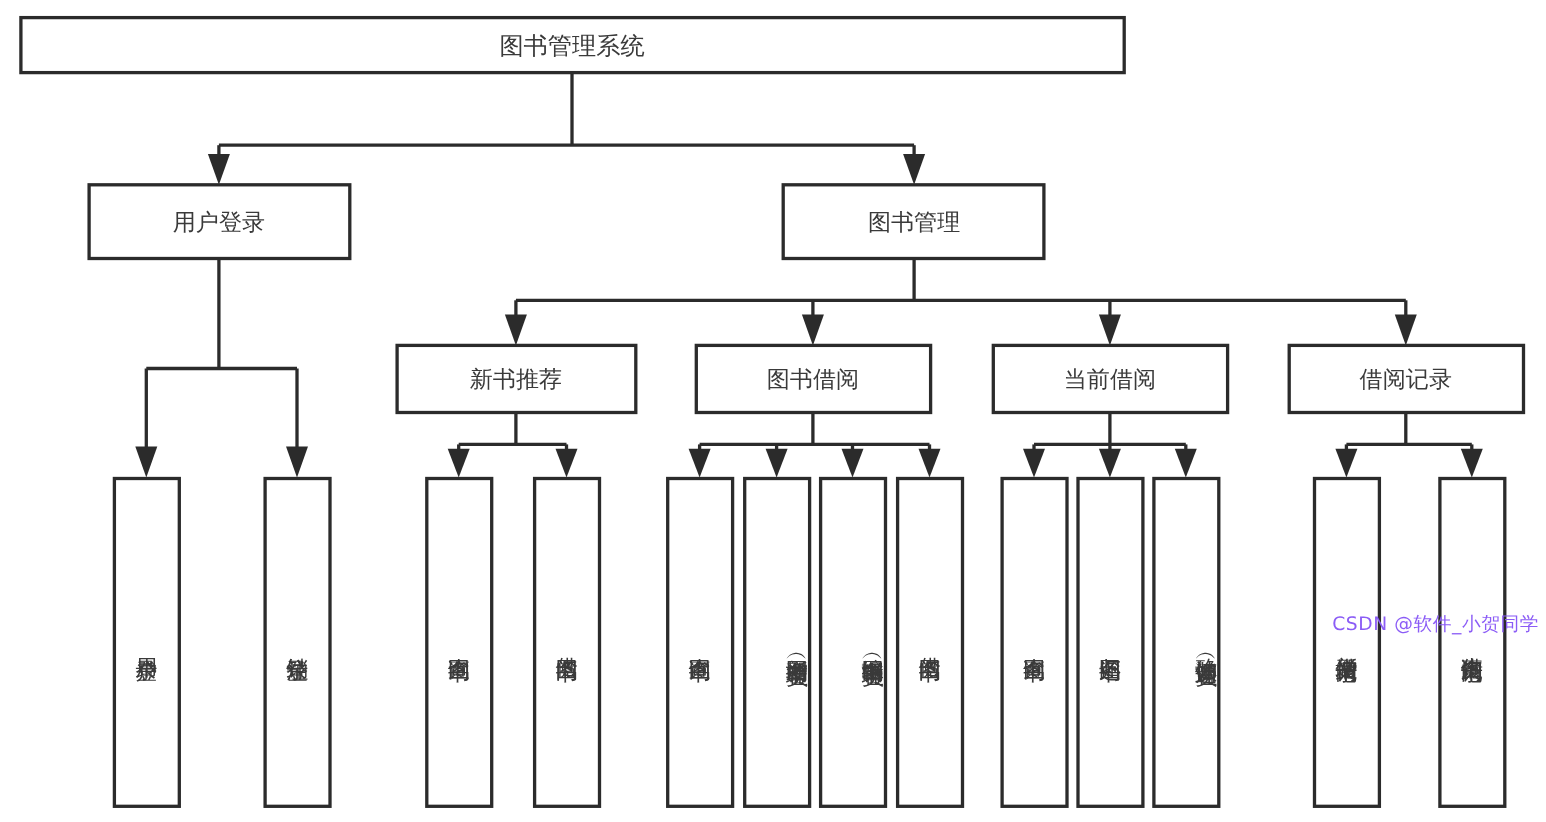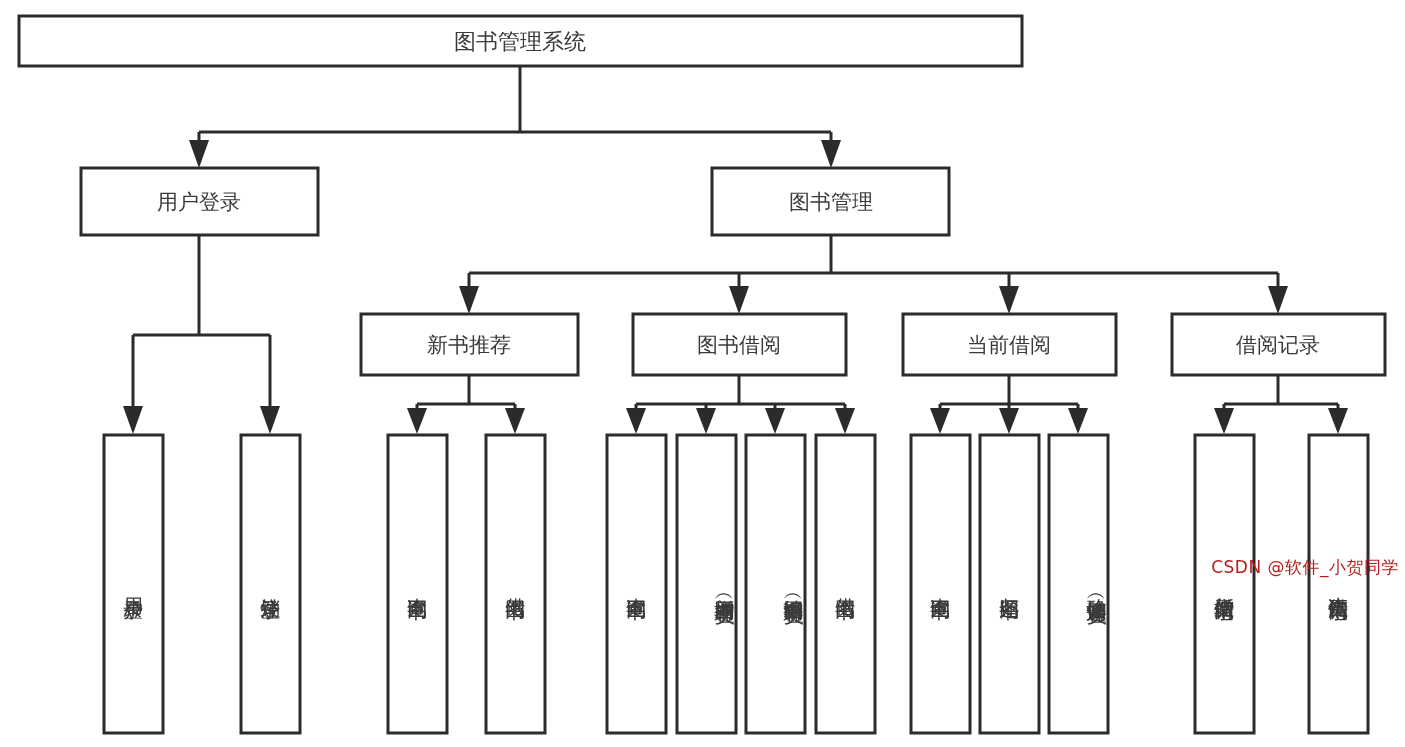--- a/index.html
+++ b/index.html
@@ -10,21 +10,21 @@
   .node-box{fill:#ffffff;stroke:#2b2b2b;stroke-width:3;}
   .conn{stroke:#2b2b2b;stroke-width:3;fill:none;stroke-linecap:butt;}
   .arrow-head{fill:#2b2b2b;stroke:none;}
   .node-label{fill:#3a3a3a;font-family:"DejaVu Sans","Liberation Sans",sans-serif;
               font-size:21px;text-anchor:middle;dominant-baseline:middle;}
   .node-label.root{font-size:22px;}
   .vlabel{position:absolute;writing-mode:vertical-rl;text-orientation:upright;
           color:#3a3a3a;font-size:20px;line-height:1.12;letter-spacing:1px;
           font-family:"DejaVu Sans","Liberation Sans",sans-serif;
           text-align:center;white-space:nowrap;pointer-events:none;}
-  .watermark{position:absolute;right:6px;bottom:4px;color:#b91c1c;font-size:17px;
+  .watermark{position:absolute;right:6px;bottom:4px;color:#8b5cf6;font-size:17px;
              font-family:"DejaVu Sans","Liberation Sans",sans-serif;
              letter-spacing:0.5px;white-space:nowrap;}
 </style>
 </head>
 <body>
 
 <div id="stage">
 
   <svg id="diagram" viewBox="0 0 1405 747">
 

